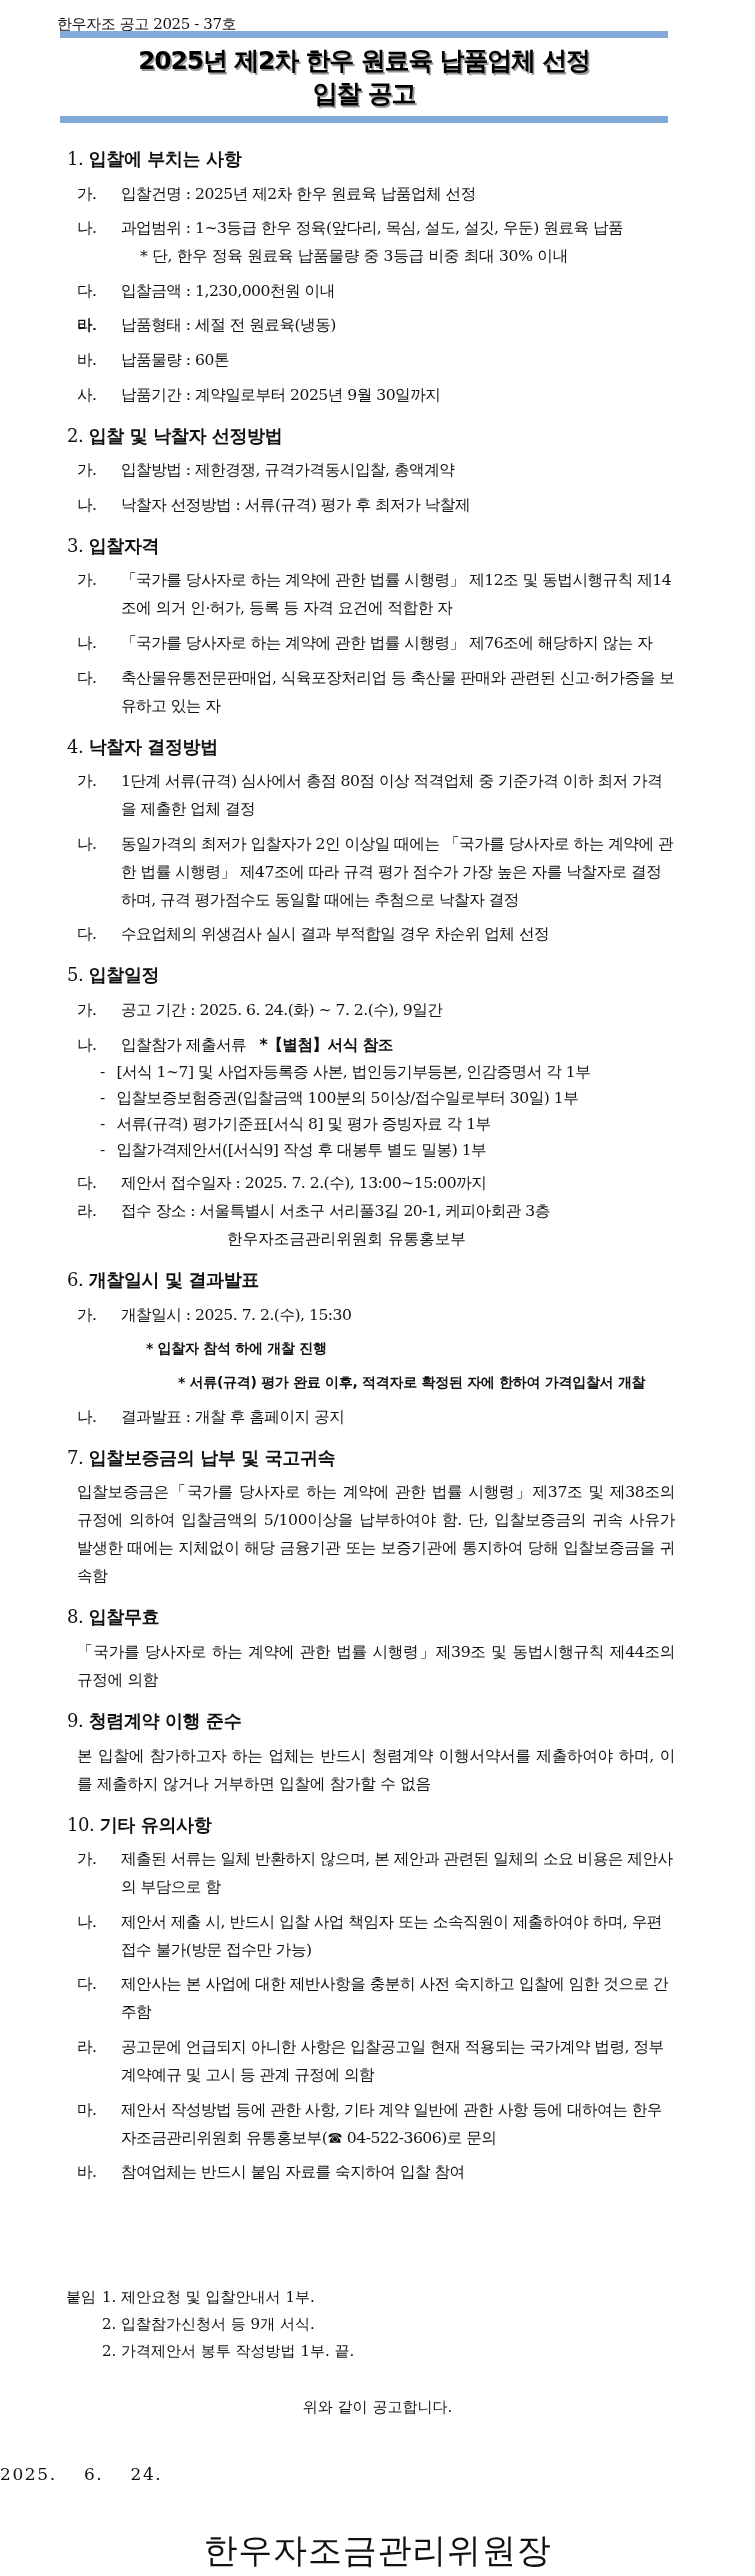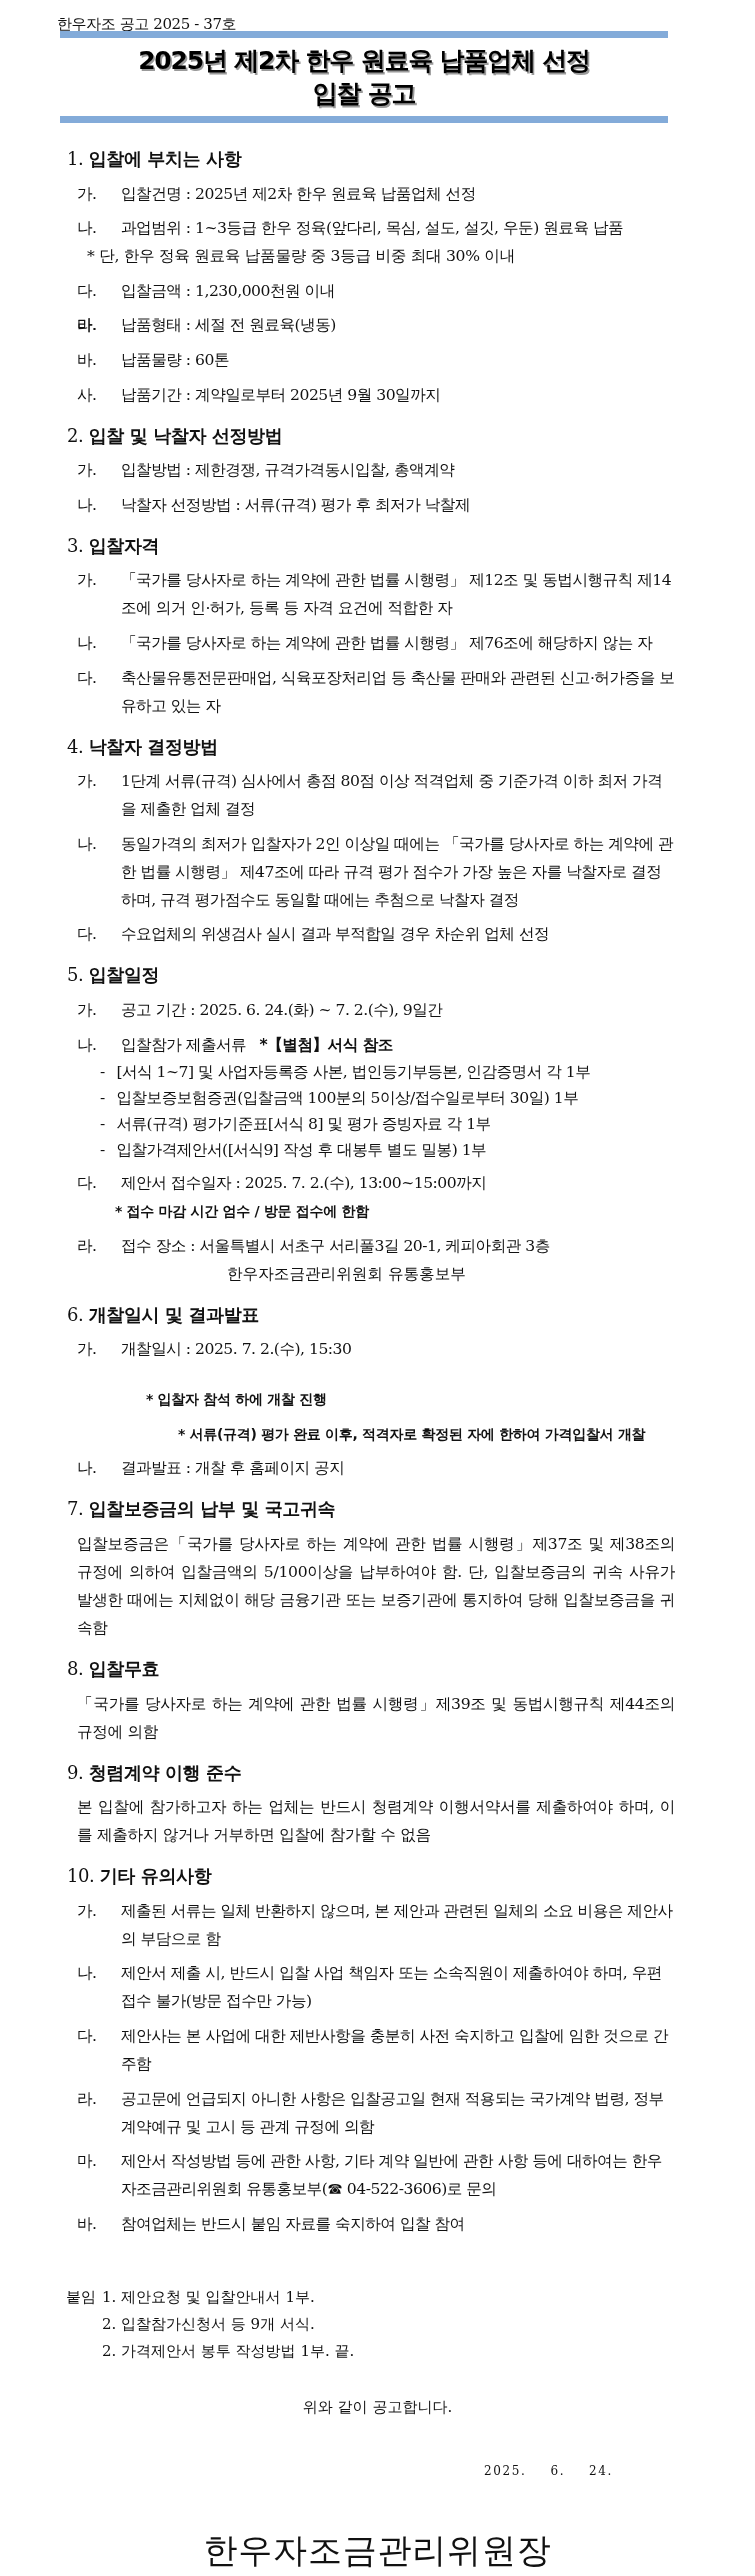--- a/index.html
+++ b/index.html
@@ -31,42 +31,42 @@
   .note.indent2 { margin-left: 76px; }
   .sub { margin-left: 33px; line-height: 26px; letter-spacing: -0.5px; }
   .sub .dash { display: inline-block; width: 16.4px; }
   .b { font-family: "DejaVu Sans", sans-serif; font-weight: bold; }
   .para { margin-left: 10px; line-height: 28px; letter-spacing: -0.3px; text-align: justify; margin-bottom: 6.6px; }
   .addr2 { margin-left: 160px; line-height: 28px; margin-bottom: 6.6px; }
   .attach { position: absolute; left: 57px; top: 2284px; font-size: 15px; line-height: 27px; }
   .attach .row { position: relative; padding-left: 45px; }
   .attach .lbl { position: absolute; left: 9px; }
   .closing { position: absolute; left: 0; width: 755px; top: 2398px; text-align: center; font-size: 15px; }
-  .date { position: absolute; left: 0; width: 613px; top: 2464px; text-align: right; font-size: 12px; letter-spacing: 1.6px; word-spacing: 6.6px; }
+  .date { position: absolute; left: 0; width: 613px; top: 2464px; text-align: left; font-size: 17px; letter-spacing: 1.6px; word-spacing: 6.6px; }
   .signer { position: absolute; left: 0; width: 755px; top: 2528px; text-align: center; font-family: "DejaVu Sans", sans-serif; font-size: 34px; letter-spacing: 0.8px; }
 </style>
 </head>
 <body>
 
 <div class="doc-no">한우자조 공고 2025 - 37호</div>
 <div class="bar top"></div>
 <div class="title">
   <div>2025년 제2차 한우 원료육 납품업체 선정</div>
   <div>입찰 공고</div>
 </div>
 <div class="bar bottom"></div>
 
 <div class="content">
 
   <div class="section">
     <div class="sec-head"><span class="num">1.</span> <span class="txt">입찰에 부치는 사항</span></div>
     <div class="item tight"><span class="mark">가.</span><span>입찰건명 : 2025년 제2차 한우 원료육 납품업체 선정</span></div>
     <div style="height:6.6px"></div>
     <div class="item tight"><span class="mark">나.</span><span>과업범위 : 1~3등급 한우 정육(앞다리, 목심, 설도, 설깃, 우둔) 원료육 납품</span></div>
-    <div class="note" style="margin-left:20px">* 단, 한우 정육 원료육 납품물량 중 3등급 비중 최대 30% 이내</div>
+    <div class="note" style="margin-left:73px">* 단, 한우 정육 원료육 납품물량 중 3등급 비중 최대 30% 이내</div>
     <div class="item"><span class="mark">다.</span><span>입찰금액 : 1,230,000천원 이내</span></div>
     <div class="item"><span class="mark">라.</span></div>
     <div class="item"><span class="mark">마.</span><span>납품형태 : 세절 전 원료육(냉동)</span></div>
     <div class="item"><span class="mark">바.</span><span>납품물량 : 60톤</span></div>
     <div class="item"><span class="mark">사.</span><span>납품기간 : 계약일로부터 2025년 9월 30일까지</span></div>
   </div>
 
   <div class="section">
     <div class="sec-head"><span class="num">2.</span> <span class="txt">입찰 및 낙찰자 선정방법</span></div>
     <div class="item"><span class="mark">가.</span><span>입찰방법 : 제한경쟁, 규격가격동시입찰, 총액계약</span></div>
@@ -89,29 +89,28 @@
 
   <div class="section">
     <div class="sec-head"><span class="num">5.</span> <span class="txt">입찰일정</span></div>
     <div class="item"><span class="mark">가.</span><span>공고 기간 : 2025. 6. 24.(화) ~ 7. 2.(수), 9일간</span></div>
     <div class="item tight"><span class="mark">나.</span><span>입찰참가 제출서류</span>&nbsp;&nbsp;&nbsp;<span class="b">*【별첨】서식 참조</span></div>
     <div class="sub"><span class="dash">-</span><span>[서식 1~7]</span><span> 및 사업자등록증 사본, 법인등기부등본, 인감증명서 각 1부</span></div>
     <div class="sub"><span class="dash">-</span><span>입찰보증보험증권(입찰금액 100분의 5이상/접수일로부터 30일) 1부</span></div>
     <div class="sub"><span class="dash">-</span><span>서류(규격) 평가기준표</span><span>[서식 8]</span><span> 및 평가 증빙자료 각 1부</span></div>
     <div class="sub" style="margin-bottom:6.6px"><span class="dash">-</span><span>입찰가격제안서(</span><span>[서식9]</span><span> 작성 후 대봉투 별도 밀봉) 1부</span></div>
     <div class="item tight"><span class="mark">다.</span><span>제안서 접수일자 : 2025. 7. 2.(수), 13:00~15:00까지</span></div>
-    <div class="note bold">* 접수 마감 시간 엄수 / 방문 접수에 한함</div>
     <div class="item tight"><span class="mark">라.</span><span>접수 장소 : 서울특별시 서초구 서리풀3길 20-1, 케피아회관 3층</span></div>
     <div class="addr2">한우자조금관리위원회 유통홍보부</div>
   </div>
 
   <div class="section">
     <div class="sec-head"><span class="num">6.</span> <span class="txt">개찰일시 및 결과발표</span></div>
     <div class="item tight"><span class="mark">가.</span><span>개찰일시 : 2025. 7. 2.(수), 15:30</span></div>
-    <div class="note bold indent2" style="margin-left:79px;margin-top:22px">* 입찰자 참석 하에 개찰 진행</div>
+    <div class="note bold indent2" style="margin-left:79px;margin-top:5px">* 입찰자 참석 하에 개찰 진행</div>
     <div class="note bold indent2" style="margin-left:111px">* 서류(규격) 평가 완료 이후, 적격자로 확정된 자에 한하여 가격입찰서 개찰</div>
     <div class="item"><span class="mark">나.</span><span>결과발표 : 개찰 후 홈페이지 공지</span></div>
   </div>
 
   <div class="section">
     <div class="sec-head"><span class="num">7.</span> <span class="txt">입찰보증금의 납부 및 국고귀속</span></div>
     <div class="para">입찰보증금은「국가를 당사자로 하는 계약에 관한 법률 시행령」제37조 및 제38조의 규정에 의하여 입찰금액의 5/100이상을 납부하여야 함. 단, 입찰보증금의 귀속 사유가 발생한 때에는 지체없이 해당 금융기관 또는 보증기관에 통지하여 당해 입찰보증금을 귀속함</div>
   </div>
 
   <div class="section">

